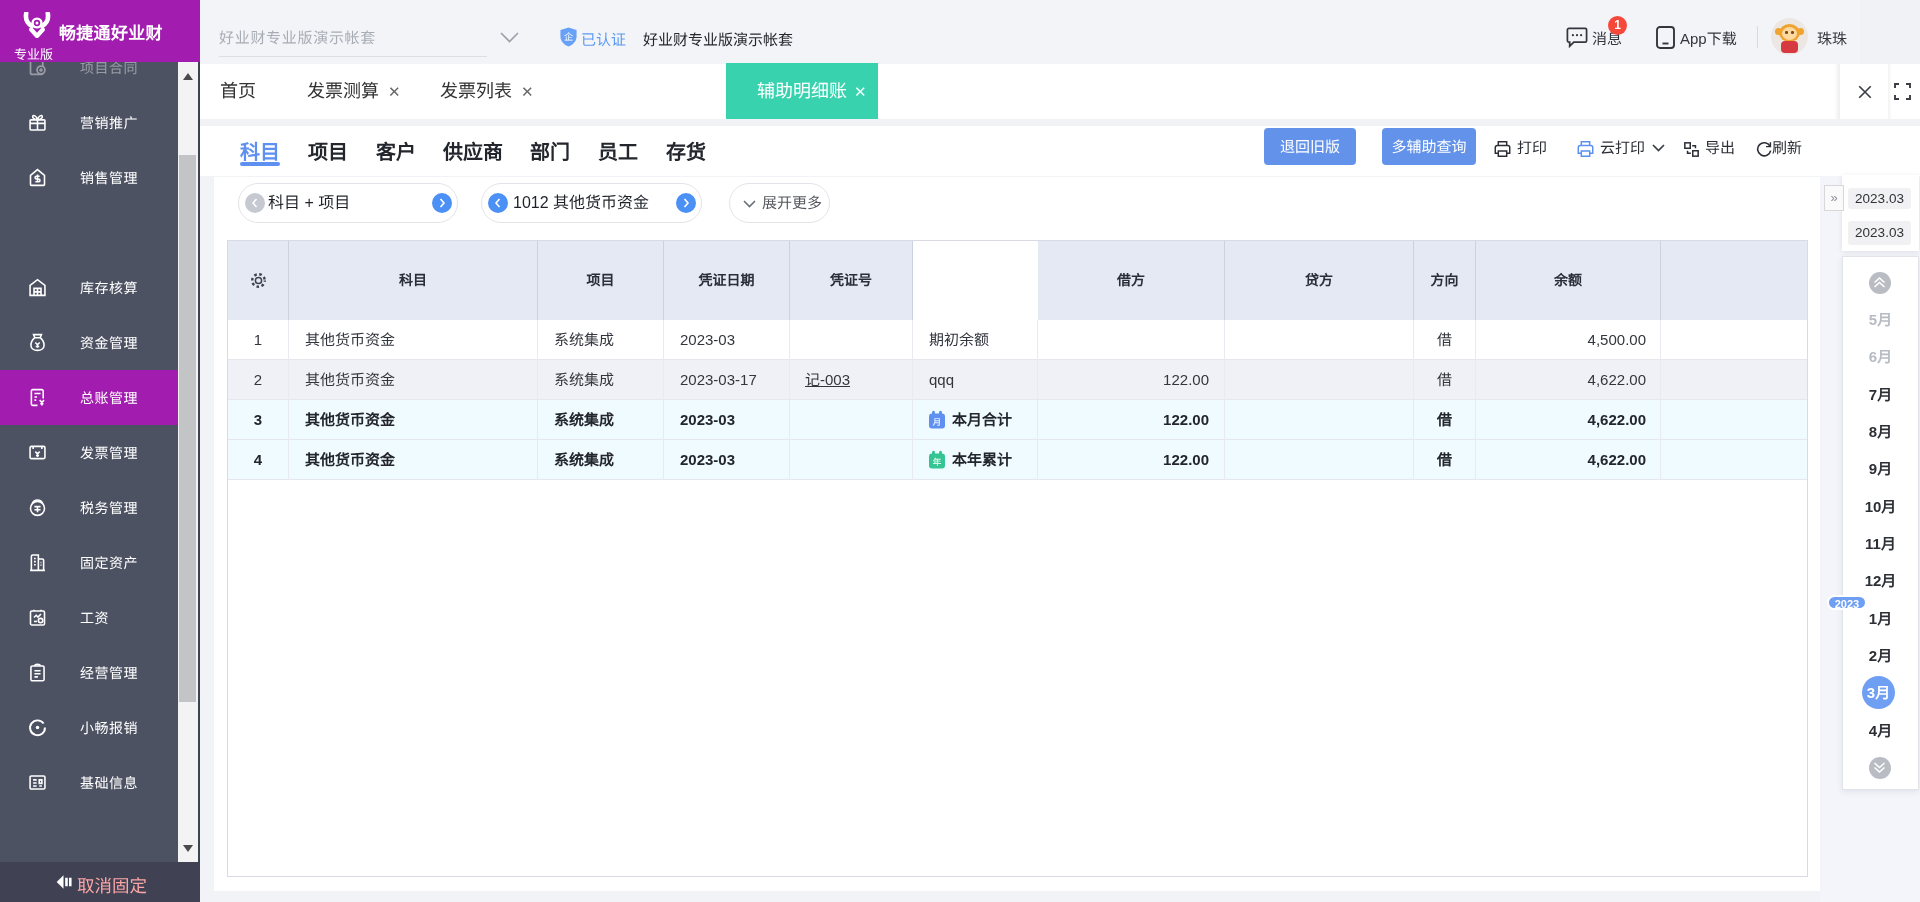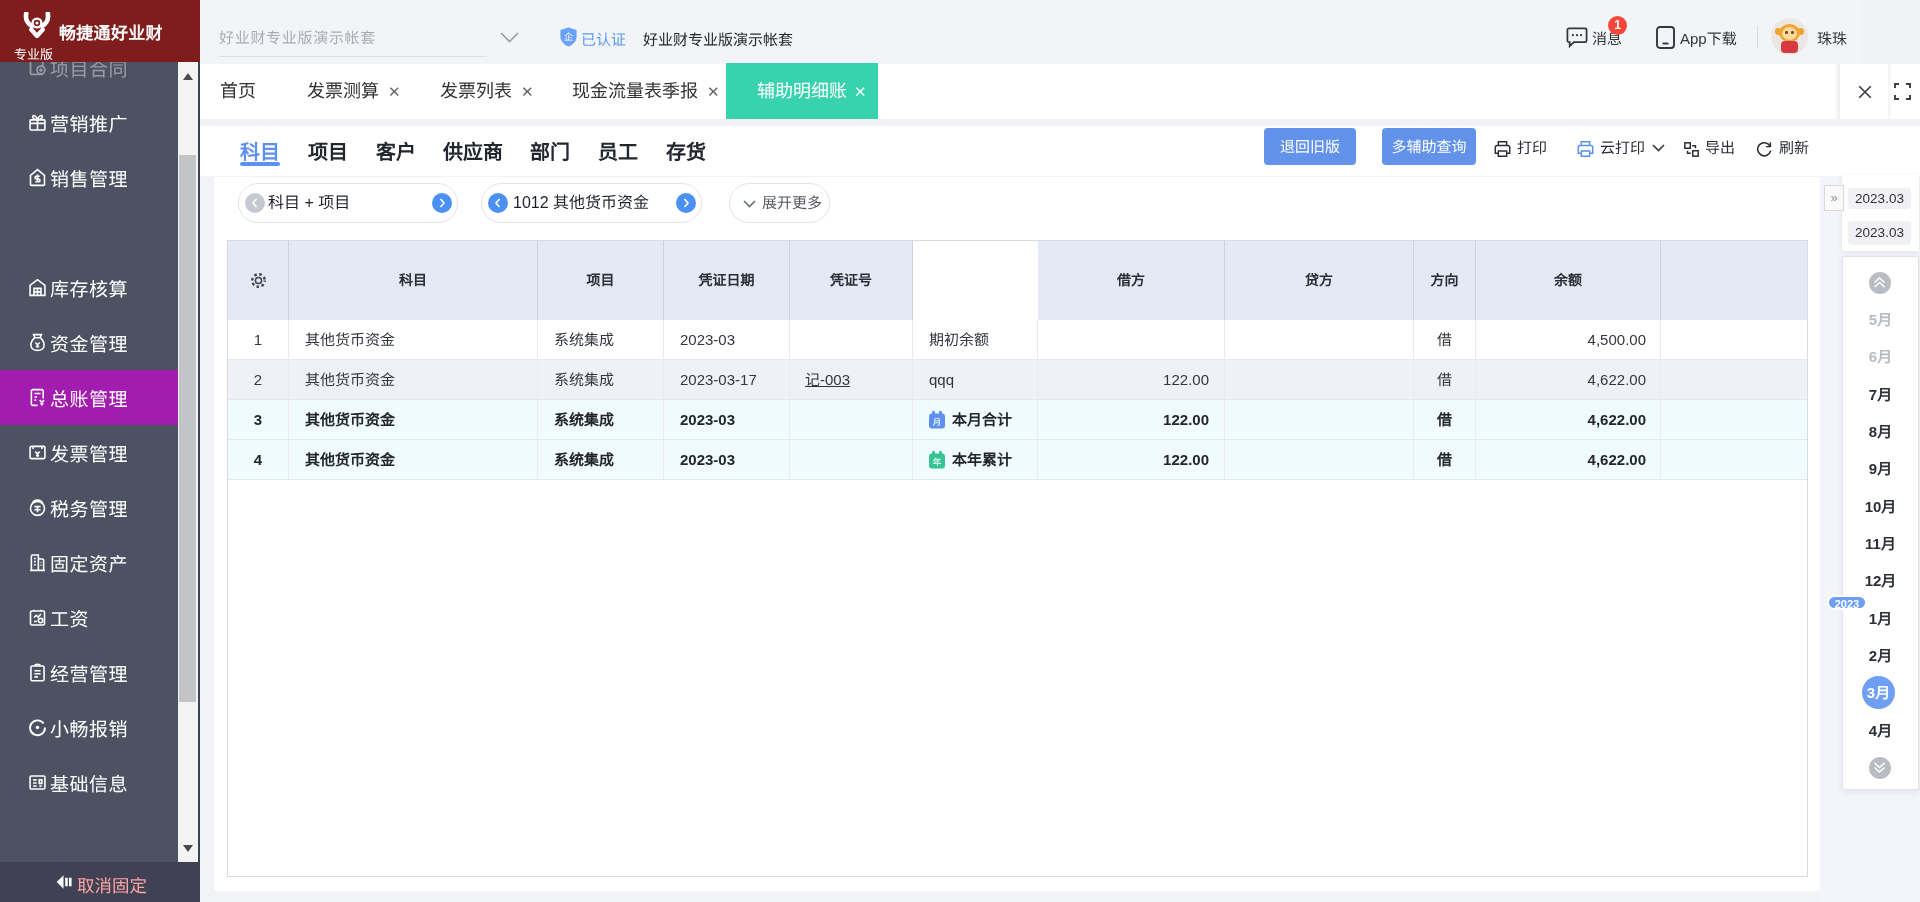--- a/index.html
+++ b/index.html
@@ -7,24 +7,24 @@
   body { font-family:"Liberation Sans",sans-serif; background:#f0f2f6; position:relative; }
   .abs { position:absolute; }
   
   #sidebar { left:0; top:0; width:200px; height:902px; background:#4d5263; z-index:30; }
   #sb-track { position:absolute; left:178px; top:62px; width:21px; height:800px; background:#f3f3f3; }
   #sb-thumb { position:absolute; left:1px; top:93px; width:17px; height:547px; background:#c2c4c6; }
   .sb-arrow { position:absolute; width:0; height:0; border-left:5px solid transparent; border-right:5px solid transparent; }
   #sb-line { position:absolute; left:198px; top:0; width:2px; height:902px; background:#3e4354; }
   .mi { position:absolute; left:0; width:178px; height:55px; color:#fff; }
   .mi .ic { position:absolute; left:27px; top:17px; width:21px; height:21px; }
-  .mi .tx { position:absolute; left:50px; top:50%; transform:translateY(-50%); font-size:19px; letter-spacing:0.5px; white-space:nowrap; }
+  .mi .tx { position:absolute; left:80px; top:50%; transform:translateY(-50%); font-size:14px; letter-spacing:0.5px; white-space:nowrap; }
   .mi.on { background:#a21caf; }
   .mi.fade { opacity:.42; }
-  #sb-head { position:absolute; left:0; top:0; width:200px; height:62px; background:#7f1d1d; z-index:3; }
+  #sb-head { position:absolute; left:0; top:0; width:200px; height:62px; background:#a21caf; z-index:3; }
   #sb-foot { position:absolute; left:0; top:862px; width:200px; height:40px; background:#404254; z-index:3; color:#fff; }
   #pro { position:absolute; left:14px; top:44px; font-size:13px; color:#fff; z-index:4; }
   
   #topbar { left:200px; top:0; width:1660px; height:64px; background:#f3f4f8; z-index:5;padding-left:42px; }
   
   #tabbar { left:200px; top:64px; width:1720px; height:55px; background:#fff; z-index:5; }
   .tab { position:absolute; top:0; height:55px; line-height:55px; font-size:18px; color:#333; white-space:nowrap;text-align:right; }
   .tab .x { color:#666; font-size:15px; margin-left:9px; }
   #tab-act { position:absolute; left:526px; top:-1px; width:152px; height:57px; background:#38d2ae; color:#fff; text-align:center; line-height:57px; font-size:18px; }
   #tab-act .x { color:#f0fffa; }
@@ -101,21 +101,20 @@
     <div style="position:absolute;left:10px;top:23px;width:17px;height:12px;border-radius:4px;background:#d6393f"></div>
     <div style="position:absolute;left:14px;top:13px;width:2.5px;height:2.5px;border-radius:50%;background:#7c4a12"></div>
     <div style="position:absolute;left:20px;top:13px;width:2.5px;height:2.5px;border-radius:50%;background:#7c4a12"></div>
   </div>
   <div style="position:absolute;left:1617px;top:27px;font-size:15px;color:#33363c">珠珠</div>
 </div>
 <div class="abs" id="tabbar">
   <div class="tab" style="left:20px">首页</div>
   <div class="tab" style="left:107px">发票测算<span class="x">✕</span></div>
   <div class="tab" style="left:240px">发票列表<span class="x">✕</span></div>
-  <div class="tab" style="left:372px">现金流量表季报<span class="x">✕</span></div>
   <div id="tab-act">辅助明细账<span class="x" style="position:absolute;left:128px;top:0;font-size:15px;margin:0">✕</span></div>
   <div style="position:absolute;left:1634px;top:0;width:6px;height:55px;background:linear-gradient(90deg,rgba(0,0,0,0),rgba(0,0,0,0.07))"></div>
   <div style="position:absolute;left:1640px;top:0;width:48px;height:55px;background:#fff"></div>
   <svg width="14" height="14" viewBox="0 0 17 17" style="position:absolute;left:1658px;top:21px">
       <path d="M1.5 1.5l14 14M15.5 1.5l-14 14" stroke="#3a3d44" stroke-width="2"></path>
     </svg>
   <div style="position:absolute;left:1688px;top:0;width:4px;height:55px;background:linear-gradient(90deg,rgba(0,0,0,0.05),rgba(0,0,0,0))"></div>
   <svg width="17" height="17" viewBox="0 0 17 17" style="position:absolute;left:1694px;top:19px" fill="none" stroke="#3a3d44" stroke-width="1.9">
       <path d="M1 5V1h4M12 1h4v4M16 12v4h-4M5 16H1v-4"></path>
     </svg>
@@ -143,21 +142,21 @@
         <path d="M1 1l5.5 5.5L12 1" fill="none" stroke="#3a3d44" stroke-width="1.7"></path>
       </svg></div>
   <div class="tbtn" style="left:1484px"><svg width="15" height="15" viewBox="0 0 18 18" fill="none" stroke="#2b2e35" stroke-width="1.8">
         <rect x="1" y="1" width="6.5" height="6.5"></rect>
         <rect x="10.5" y="10.5" width="6.5" height="6.5"></rect>
         <path d="M13.75 7.5V4.5h-4M4.25 10.5v3h4"></path>
       </svg><span style="margin-left:6px">导出</span></div>
   <div class="tbtn" style="left:1556px"><svg width="16" height="16" viewBox="0 0 20 20" fill="none" stroke="#2b2e35" stroke-width="2">
         <path d="M17.5 6.5A8.2 8.2 0 1 0 18.3 12"></path>
         <path d="M18 1.5v5.5h-5.5" stroke-width="1.8"></path>
-      </svg><span style="margin-left:7px">刷新</span></div>
+      </svg><span style="">刷新</span></div>
 </div>
 <div class="abs" id="content">
   <div id="panel">
     <div class="pill" style="left:24px;width:220px">
       <div class="pc" style="left:6px;background:#c6c9d1">
           <svg width="12" height="12" viewBox="0 0 12 12">
             <path d="M7.5 2L4 6l3.5 4" fill="none" stroke="#fff" stroke-width="1.6"></path>
           </svg>
         </div>
       <span class="ptx" style="left:29px">科目 + 项目</span>

